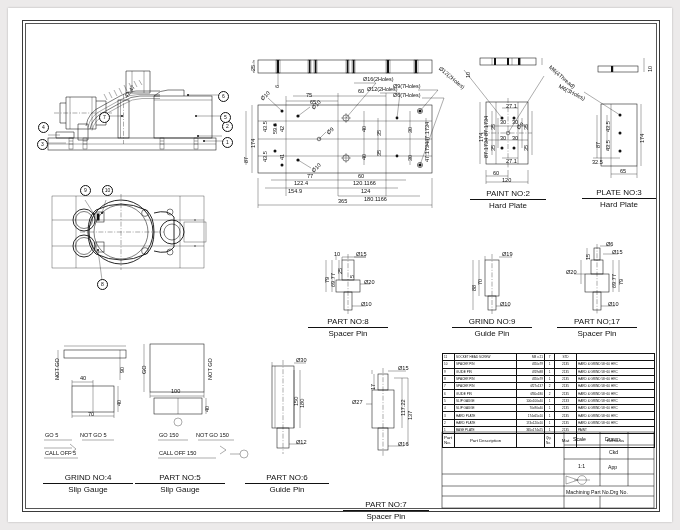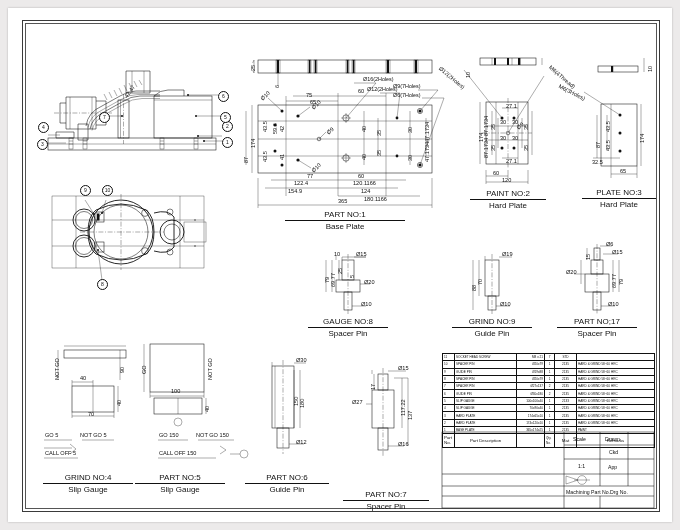--- a/index.html
+++ b/index.html
@@ -297,24 +297,20 @@
   <div class="dim v" style="left:417px;top:134px;">47.1734</div>
   <div class="dim v" style="left:417px;top:154px;">47.1734</div>
   <div class="dim" style="left:299px;top:166px;">77</div>
   <div class="dim" style="left:350px;top:166px;">60</div>
   <div class="dim" style="left:286px;top:173px;">122.4</div>
   <div class="dim" style="left:280px;top:181px;">154.9</div>
   <div class="dim" style="left:345px;top:173px;">120.1166</div>
   <div class="dim" style="left:353px;top:181px;">124</div>
   <div class="dim" style="left:356px;top:189px;">180.1166</div>
   <div class="dim" style="left:330px;top:190.5px;">365</div>
-  <div class="title" style="left:277px;top:202px;width:120px;">
-    <span>PART NO:1</span>
-    <span class="t2">Base Plate</span>
-  </div>
 
   <svg width="664" height="514">
     <rect class="ln" x="472" y="50" width="56" height="7"></rect>
     <g class="fillk">
         <rect x="486" y="50" width="2" height="7"></rect>
         <rect x="499" y="50" width="2" height="7"></rect>
         <rect x="510" y="50" width="2.4" height="7"></rect>
       </g>
     <line class="lnT" x1="484" y1="50" x2="484" y2="57"></line>
     <line class="lnT" x1="504" y1="50" x2="504" y2="57"></line>
@@ -433,21 +429,21 @@
   </svg>
   <div class="dim" style="left:348px;top:244px;">Ø15</div>
   <div class="dim" style="left:356px;top:272px;">Ø20</div>
   <div class="dim" style="left:353px;top:294px;">Ø10</div>
   <div class="dim v" style="left:317px;top:275px;">79</div>
   <div class="dim v" style="left:323px;top:279px;">69.77</div>
   <div class="dim" style="left:326px;top:244px;">10</div>
   <div class="dim v" style="left:330px;top:266px;">25</div>
   <div class="dim v" style="left:342px;top:270px;">5</div>
   <div class="title" style="left:300px;top:309px;width:80px;">
-    <span>GAUGE NO:8</span>
+    <span>PART NO:8</span>
     <span class="t2">Spacer Pin</span>
   </div>
 
   <svg width="664" height="514">
     <rect class="ln" x="477" y="252" width="14" height="36"></rect>
     <rect class="ln" x="480" y="288" width="8" height="14"></rect>
     <line class="ctr" x1="484" y1="246" x2="484" y2="306"></line>
     <g class="lnT">
       <line x1="471" y1="252" x2="471" y2="288"></line>
       <line x1="465" y1="252" x2="465" y2="302"></line>
@@ -596,21 +592,21 @@
       <line x1="358" y1="396" x2="364" y2="396"></line>
       <line x1="366" y1="366" x2="366" y2="382"></line>
     </g>
   </svg>
   <div class="dim" style="left:390px;top:358px;">Ø15</div>
   <div class="dim" style="left:344px;top:392px;">Ø27</div>
   <div class="dim" style="left:390px;top:434px;">Ø16</div>
   <div class="dim v" style="left:363px;top:382px;">17</div>
   <div class="dim v" style="left:393px;top:408px;">117.22</div>
   <div class="dim v" style="left:400px;top:412px;">137</div>
-  <div class="title" style="left:335px;top:482px;width:86px;">
+  <div class="title" style="left:335px;top:492px;width:86px;">
     <span>PART NO:7</span>
     <span class="t2">Spacer Pin</span>
   </div>
 
   <table class="pl" style="left:434px;top:345px;width:212px;">
     <colgroup>
         <col style="width:12px">
         <col style="width:62px">
         <col style="width:28px">
         <col style="width:10px">

